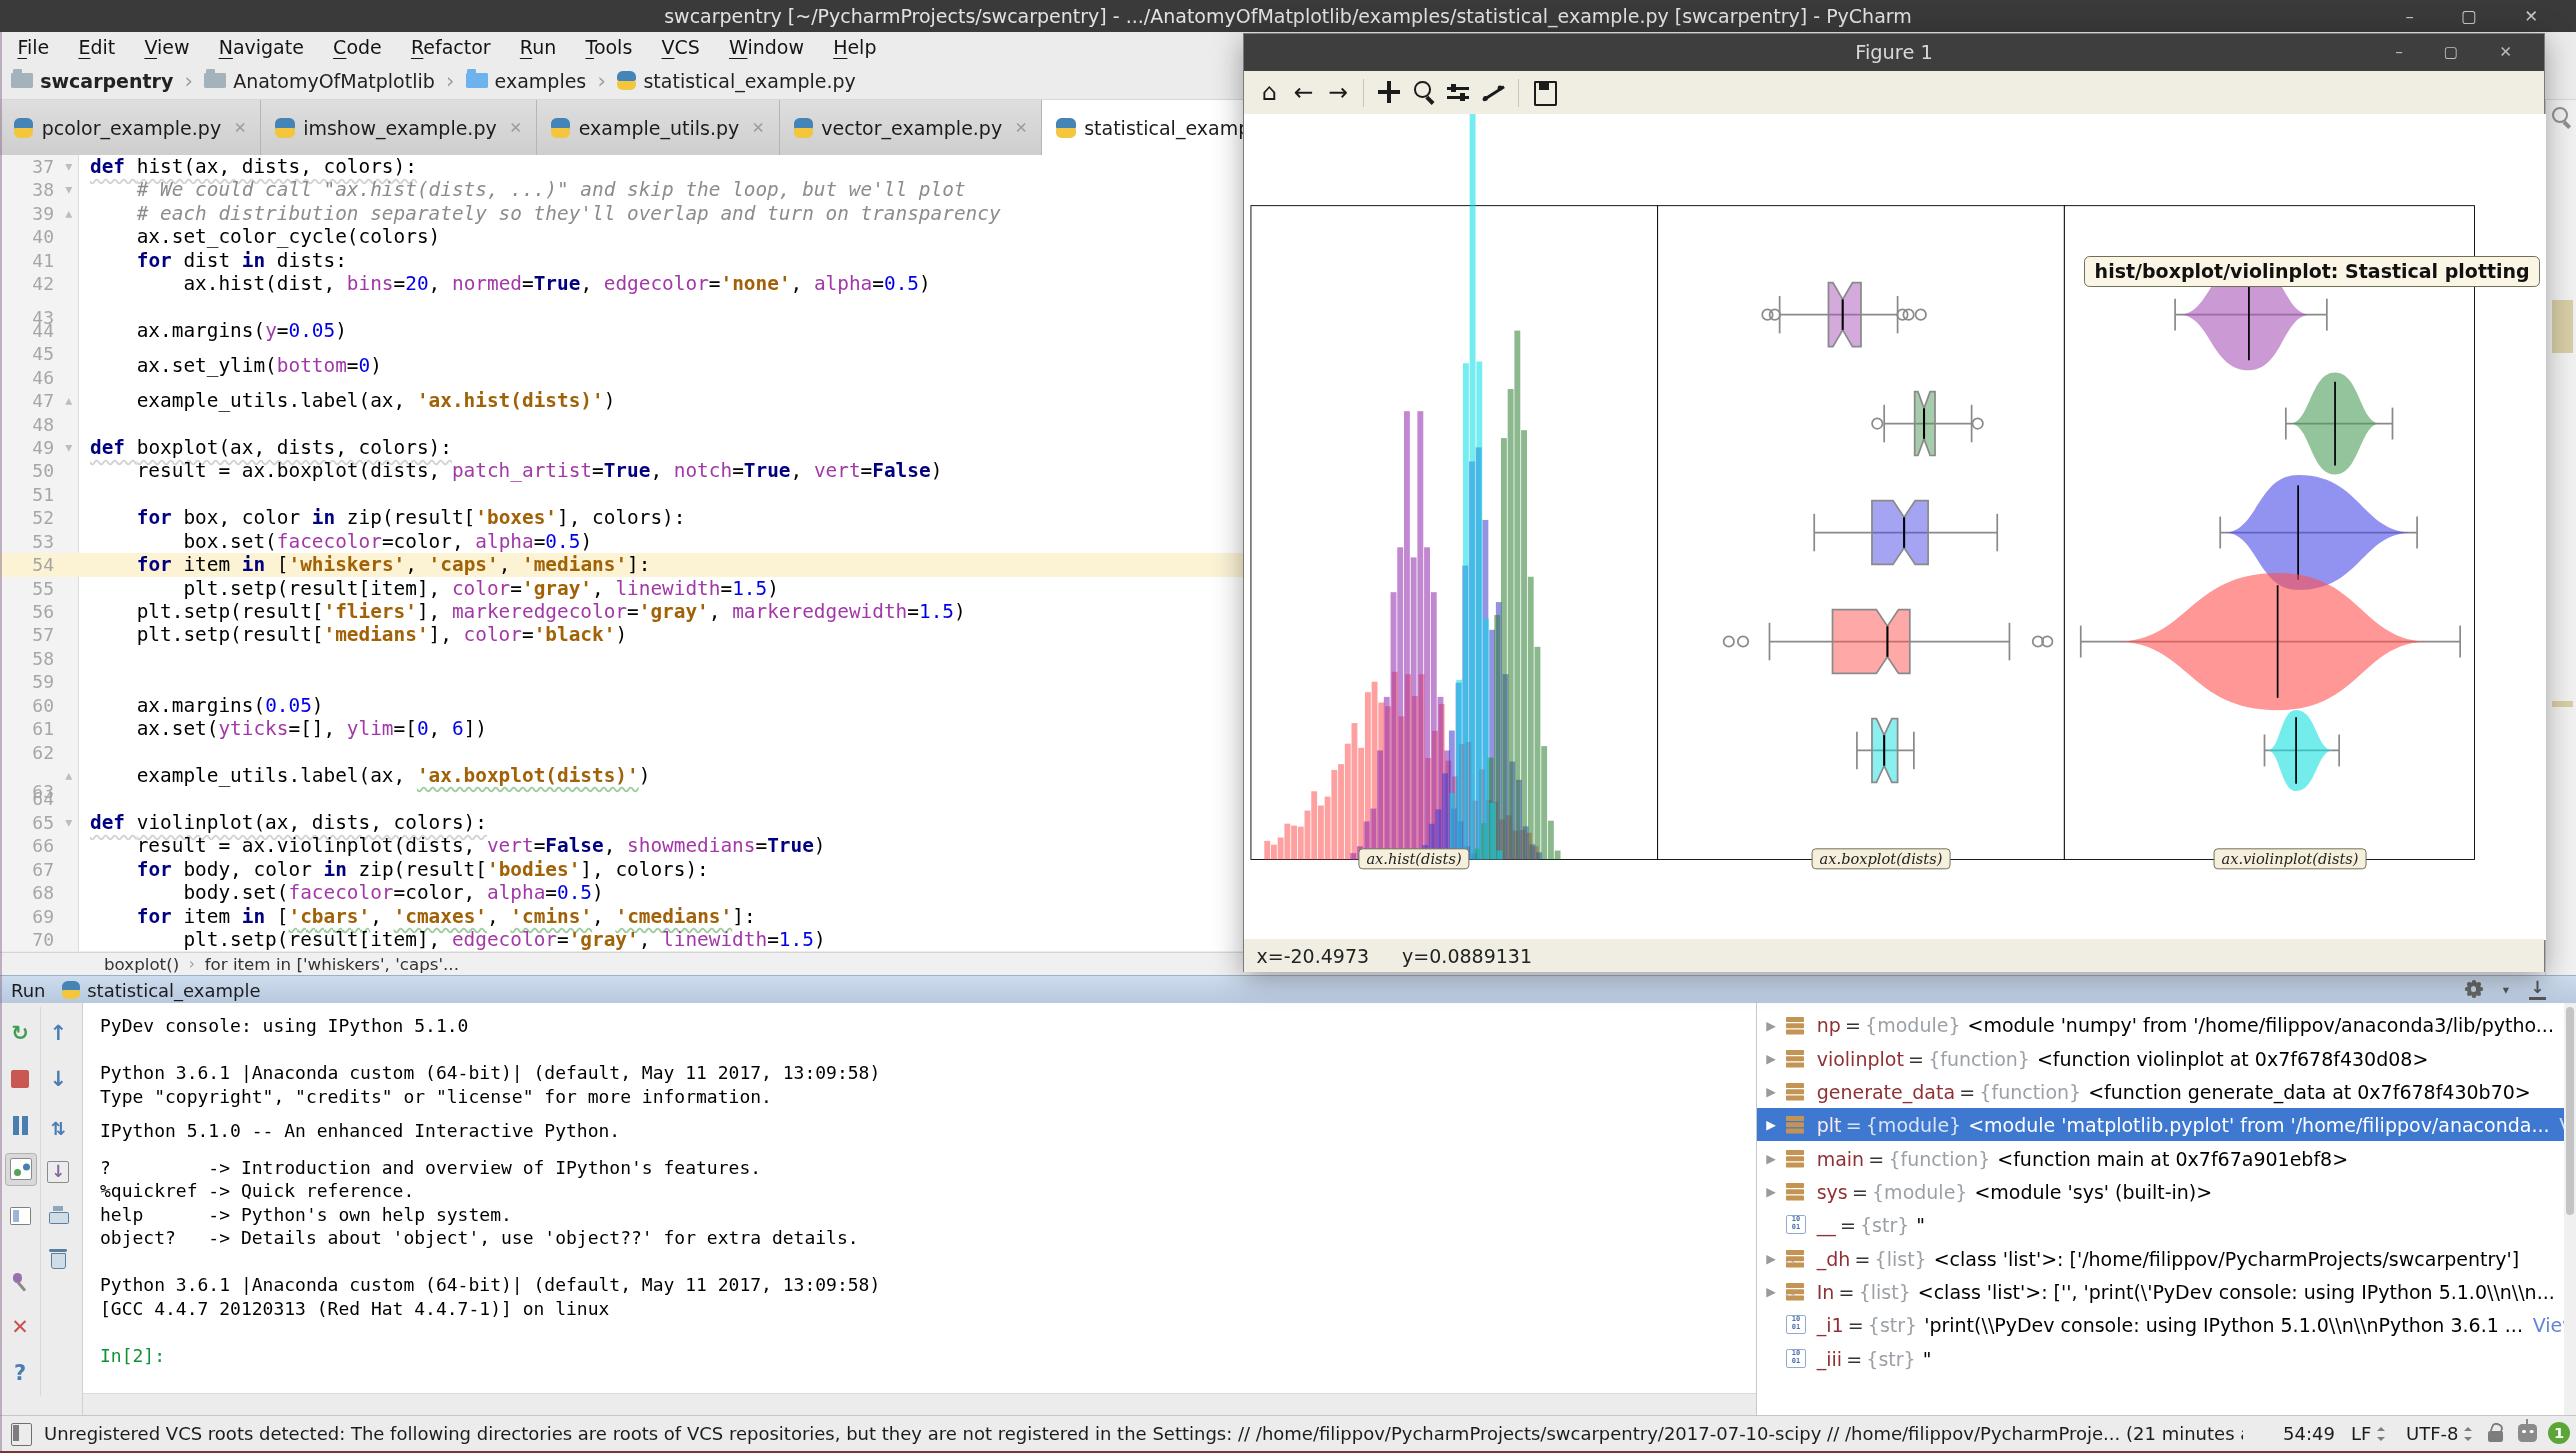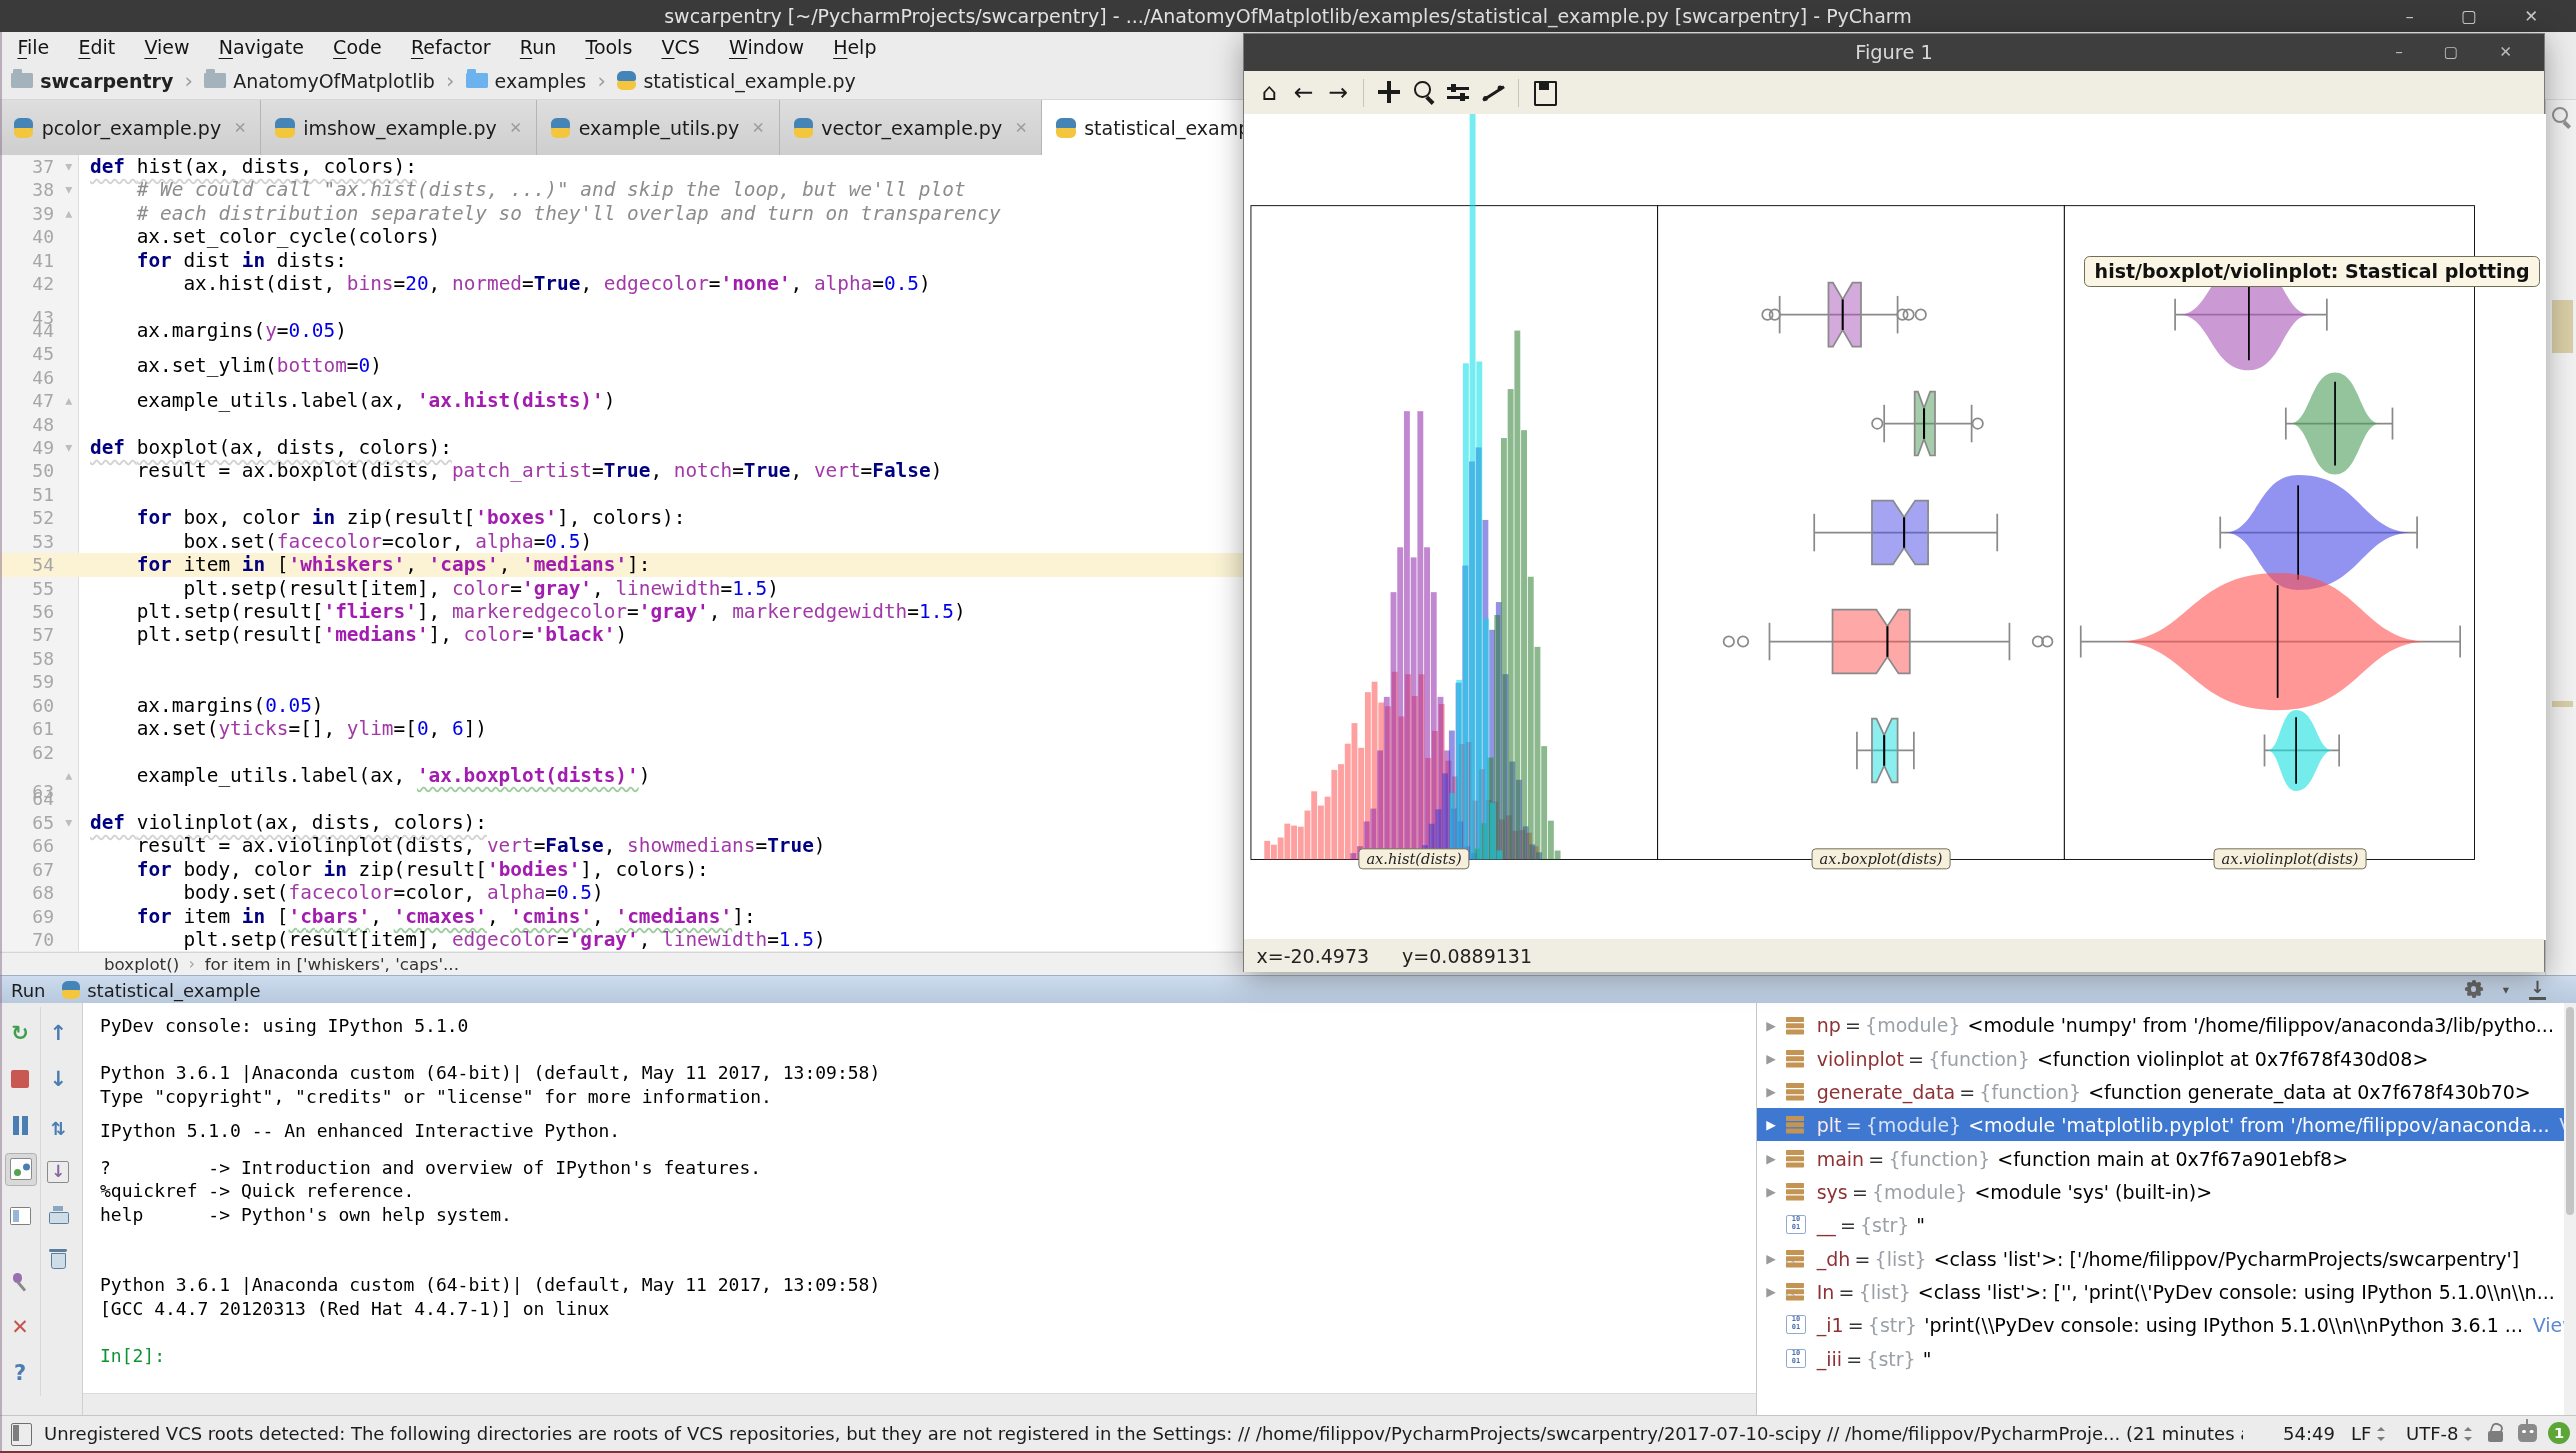--- a/index.html
+++ b/index.html
@@ -38,21 +38,21 @@
 
   
   #editor-bg{left:0;top:155px;width:2576px;height:796px;background:#fff}
   #gutter-bg{left:0;top:155px;width:78px;height:796px;background:#f3f3f3;border-right:0.7px solid #dcdcdc}
   #editor-lines{left:0;top:155px;width:2576px;height:796px}
   .hl-band{position:absolute;left:0;width:1243px;height:23.6px;background:#fbf3d4}
   .ln{position:absolute;left:0;width:54px;text-align:right;color:#a6a6a6;font:18px/23.4px "DejaVu Sans Mono",monospace}
   .fold{position:absolute;left:61px;width:15.3px;color:#bdbdbd;font:14px/23.4px "DejaVu Sans",sans-serif;text-align:center}
   .cl{position:absolute;left:90px;white-space:pre;font:19.4px/23.4px "DejaVu Sans Mono",monospace;color:#000}
   .tk-k,.tk-b{color:#000080;font-weight:bold}
-  .tk-s{color:#a21caf;font-weight:bold}
+  .tk-s{color:#a16207;font-weight:bold}
   .tk-n{color:#0000e6}
   .tk-a{color:#a238a8}
   .tk-c{color:#8c8c8c;font-style:italic}
   .tk-p{color:#000}
   .defline{text-decoration:underline;text-decoration-style:wavy;text-decoration-color:#d2d2d2;text-underline-offset:4.9px}
   .wavy{text-decoration:underline;text-decoration-style:wavy;text-decoration-color:#9ccc9c;text-underline-offset:4.2px}
 
   
   #editor-breadcrumb{left:0;top:952px;width:2576px;height:23.6px;background:#f0f0f0;border-top:0.7px solid #d5d5d5;display:flex;align-items:center;font-size:16.7px;color:#333;padding-left:104px;box-sizing:border-box}
   #editor-breadcrumb .bc-sep{font-size:15.3px;padding:0 9.7px}
@@ -400,20 +400,21 @@
   <div id="console" class="abs">
       <div class="console-line" style="top: 0px;">PyDev console: using IPython 5.1.0</div>
       <div class="console-line" style="top: 23.6px;"></div>
       <div class="console-line" style="top: 47px;">Python 3.6.1 |Anaconda custom (64-bit)| (default, May 11 2017, 13:09:58)</div>
       <div class="console-line" style="top: 71px;">Type "copyright", "credits" or "license" for more information.</div>
       <div class="console-line" style="top: 94px;"></div>
       <div class="console-line" style="top: 105px;">IPython 5.1.0 -- An enhanced Interactive Python.</div>
       <div class="console-line" style="top: 142px;">?         -&gt; Introduction and overview of IPython's features.</div>
       <div class="console-line" style="top: 165px;">%quickref -&gt; Quick reference.</div>
       <div class="console-line" style="top: 189px;">help      -&gt; Python's own help system.</div>
+      <div class="console-line" style="top: 212px;">object?   -&gt; Details about 'object', use 'object??' for extra details.</div>
       <div class="console-line" style="top: 236px;"></div>
       <div class="console-line" style="top: 259px;">Python 3.6.1 |Anaconda custom (64-bit)| (default, May 11 2017, 13:09:58)</div>
       <div class="console-line" style="top: 283px;">[GCC 4.4.7 20120313 (Red Hat 4.4.7-1)] on linux</div>
       <div class="console-line" style="top: 307px;"></div>
       <div class="console-line green" style="top: 330px;">In[2]:</div>
     </div>
   <div id="console-hbar" class="abs"></div>
 
   <div id="vars-divider" class="abs"></div>
   <div id="vars" class="abs">

